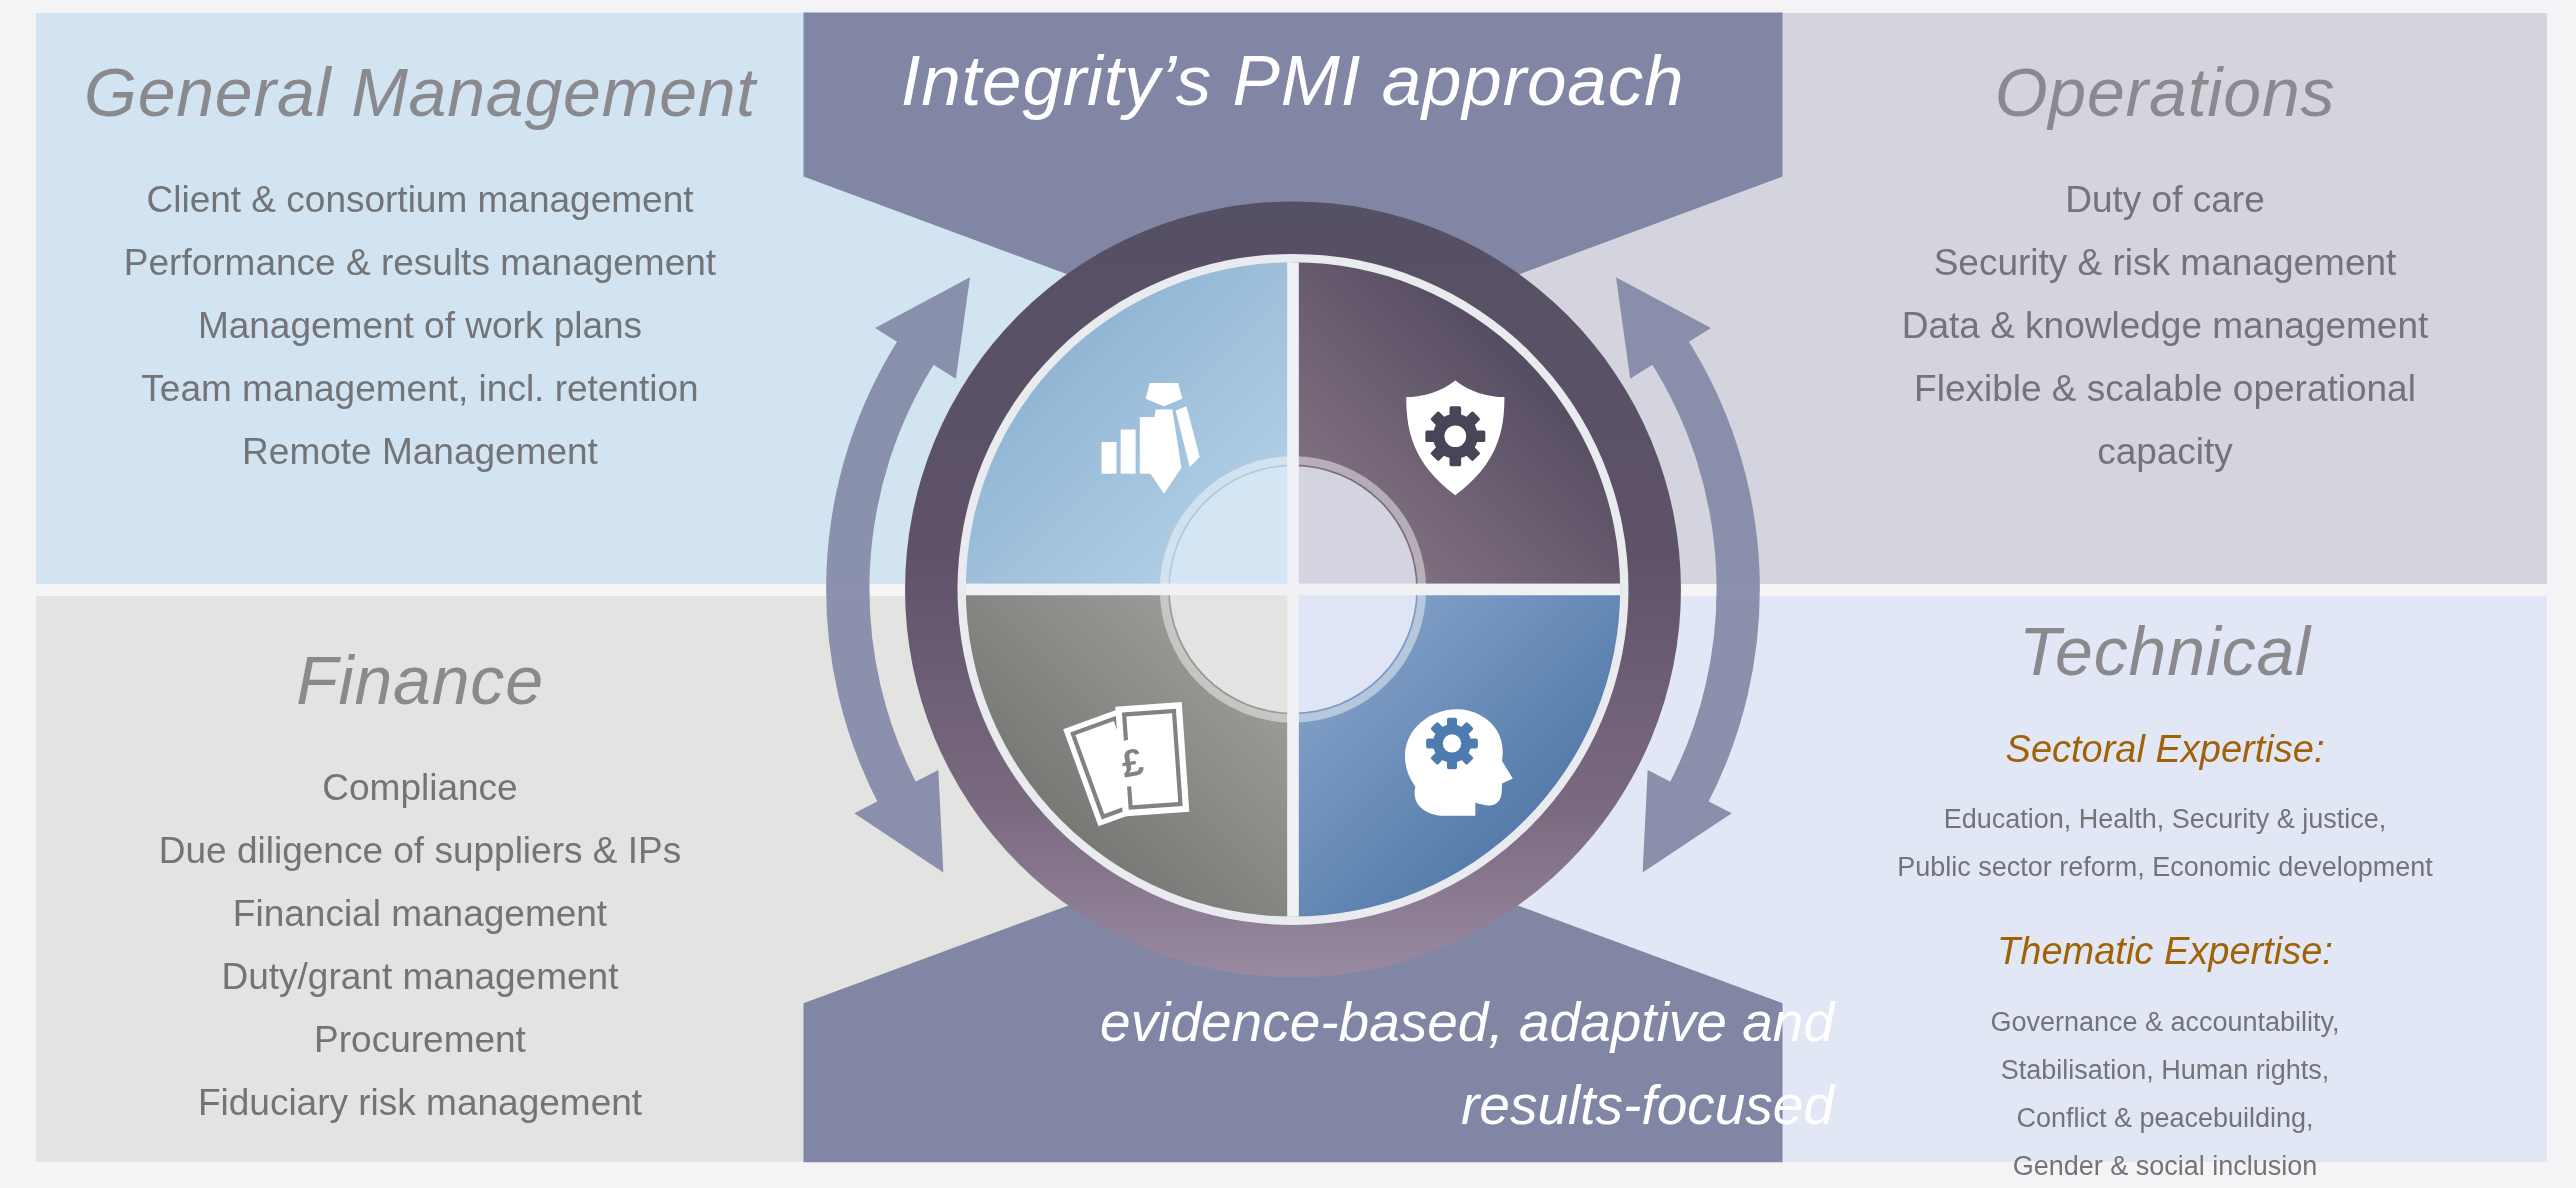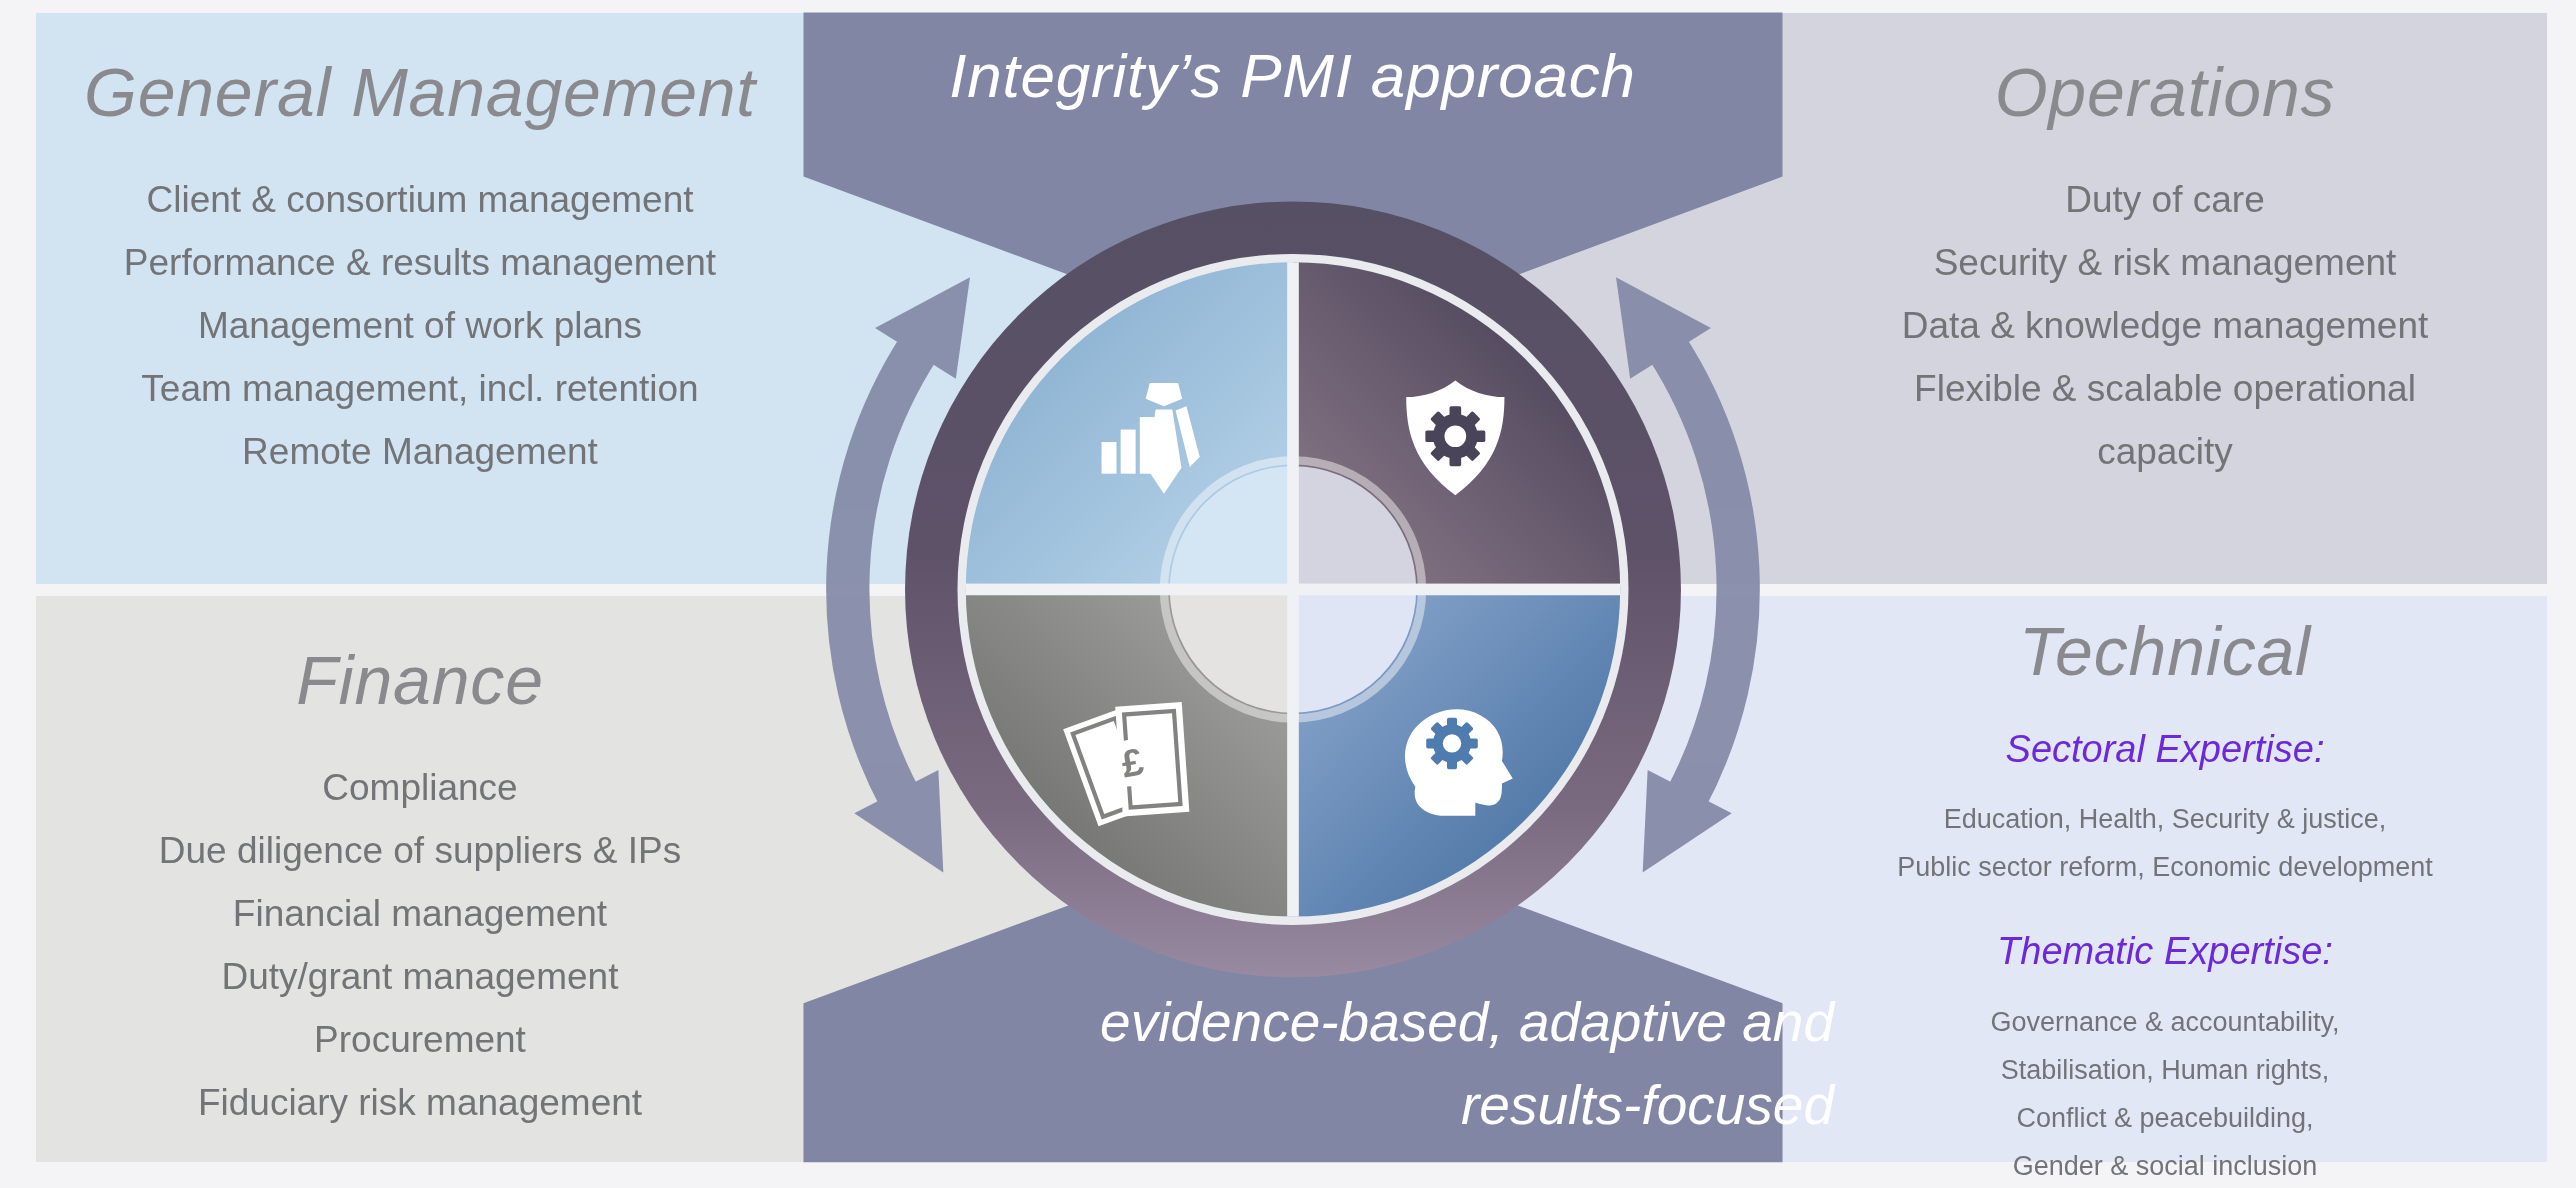--- a/index.html
+++ b/index.html
@@ -21,28 +21,28 @@
   .q-title{
     font-style:italic;font-size:68px;color:#8a8a8e;
     letter-spacing:0.8px;line-height:1.1;
   }
   .q-items{margin-top:38px;}
   .item-line{
     font-size:37px;color:#737477;line-height:63px;white-space:pre-wrap;
   }
   #ops-items .item-line{max-width:566px;}
   .tech-label{
-    font-style:italic;font-size:38px;color:#6d28d9;margin-top:35px;line-height:50px;
+    font-style:italic;font-size:38px;color:#a16207;margin-top:35px;line-height:50px;
   }
   .tech-lines{margin-top:21.6px;}
   .tech-lines .item-line{font-size:27px;line-height:48px;}
 
   #banner-title{
     left:793px;top:40px;width:999px;text-align:center;
-    font-style:italic;font-size:62px;color:#ffffff;letter-spacing:0.8px;
+    font-style:italic;font-size:71px;color:#ffffff;letter-spacing:0.8px;
   }
   #banner-footer{
     left:752px;top:981px;width:1082px;text-align:right;
     font-style:italic;font-size:55px;color:#ffffff;line-height:83px;
   }
 
   #col-gm {left:36px;  top:55px;  width:1253px;}
   #col-ops{left:1783px;top:55px;  width:764px;}
   #col-fin{left:36px;  top:623px; width:1253px;margin-top:20px;}
   #col-tec{left:1783px;top:614px; width:764px;}

